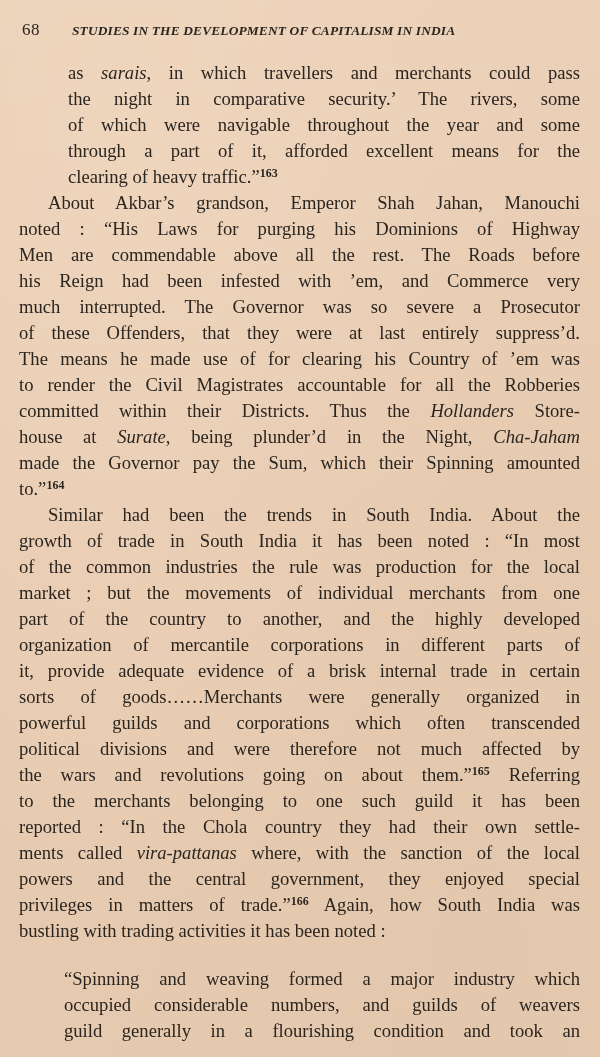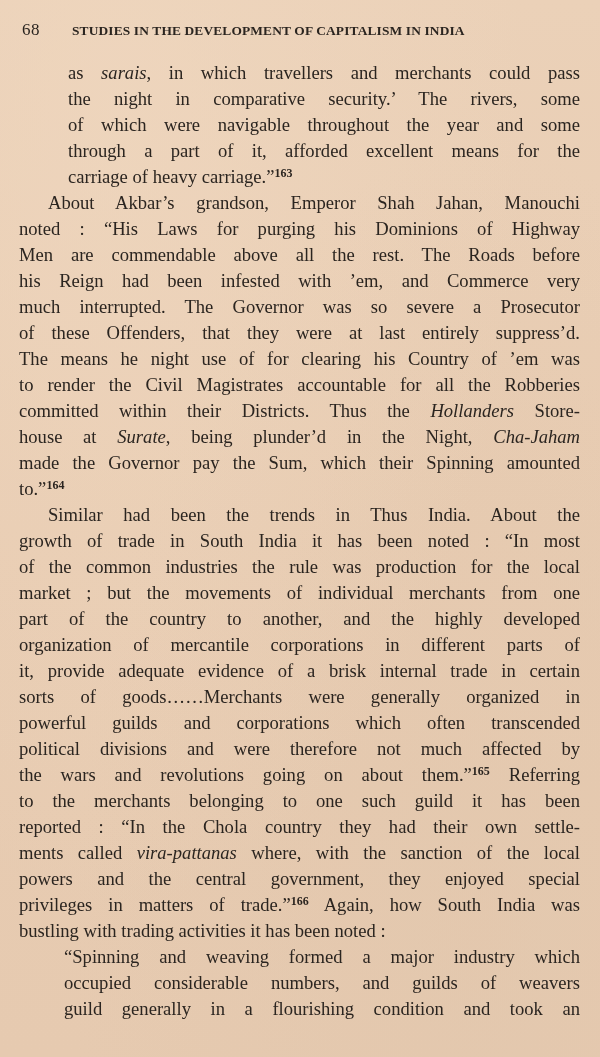--- a/index.html
+++ b/index.html
@@ -43,20 +43,21 @@
       font-size: 17px;
       letter-spacing: 0.5px;
     }
     .running-title {
       position: absolute;
       left: 50px;
       top: 1px;
       font-size: 13.4px;
       font-weight: bold;
       letter-spacing: 0.15px;
+      font-style: italic;
     }
     .line {
       position: absolute;
       height: 26px;
       font-size: 18.6px;
       line-height: 26px;
       white-space: nowrap;
       text-align: justify;
       text-align-last: justify;
     }
@@ -68,54 +69,54 @@
     .line sup {
       font-size: 12px;
       font-weight: bold;
       vertical-align: 6px;
       line-height: 0;
     }
     
     .ind-quote { left: 68px; width: 512px; }
     .ind-body  { left: 19px; width: 561px; }
     .ind-para  { left: 48px; width: 532px; }
-    .ind-block { left: 64px; width: 516px; }
+    .ind-block { left: 64px; width: 516px; margin-top: 22px; }
   </style>
 </head>
 <body>
 
 <div class="page">
 
   <div class="running-head">
     <span class="page-number">68</span>
     <span class="running-title">STUDIES IN THE DEVELOPMENT OF CAPITALISM IN INDIA</span>
   </div>
 
   <div id="text-body">
 
     <div class="line ind-quote" style="top:60px"><span>as </span><em>sarais</em><span>, in which travellers and merchants could pass</span></div>
     <div class="line ind-quote" style="top:86px"><span>the night in comparative security.’ The rivers, some</span></div>
     <div class="line ind-quote" style="top:112px"><span>of which were navigable throughout the year and some</span></div>
     <div class="line ind-quote" style="top:138px"><span>through a part of it, afforded excellent means for the</span></div>
-    <div class="line ind-quote last" style="top:164px"><span>carriage of heavy carriage.”</span><sup>163</sup></div>
+    <div class="line ind-quote last" style="top:164px"><span>clearing of heavy traffic.”</span><sup>163</sup></div>
 
     <div class="line ind-para" style="top:190px"><span>About Akbar’s grandson, Emperor Shah Jahan, Manouchi</span></div>
     <div class="line ind-body" style="top:216px"><span>noted : “His Laws for purging his Dominions of Highway</span></div>
     <div class="line ind-body" style="top:242px"><span>Men are commendable above all the rest. The Roads before</span></div>
     <div class="line ind-body" style="top:268px"><span>his Reign had been infested with ’em, and Commerce very</span></div>
     <div class="line ind-body" style="top:294px"><span>much interrupted. The Governor was so severe a Prosecutor</span></div>
     <div class="line ind-body" style="top:320px"><span>of these Offenders, that they were at last entirely suppress’d.</span></div>
-    <div class="line ind-body" style="top:346px"><span>The means he night use of for clearing his Country of ’em was</span></div>
+    <div class="line ind-body" style="top:346px"><span>The means he made use of for clearing his Country of ’em was</span></div>
     <div class="line ind-body" style="top:372px"><span>to render the Civil Magistrates accountable for all the Robberies</span></div>
     <div class="line ind-body" style="top:398px"><span>committed within their Districts. Thus the </span><em>Hollanders</em><span> Store-</span></div>
     <div class="line ind-body" style="top:424px"><span>house at </span><em>Surate</em><span>, being plunder’d in the Night, </span><em>Cha-Jaham</em></div>
     <div class="line ind-body" style="top:450px"><span>made the Governor pay the Sum, which their Spinning amounted</span></div>
     <div class="line ind-body last" style="top:476px"><span>to.”</span><sup>164</sup></div>
 
-    <div class="line ind-para" style="top:502px"><span>Similar had been the trends in Thus India. About the</span></div>
+    <div class="line ind-para" style="top:502px"><span>Similar had been the trends in South India. About the</span></div>
     <div class="line ind-body" style="top:528px"><span>growth of trade in South India it has been noted : “In most</span></div>
     <div class="line ind-body" style="top:554px"><span>of the common industries the rule was production for the local</span></div>
     <div class="line ind-body" style="top:580px"><span>market ; but the movements of individual merchants from one</span></div>
     <div class="line ind-body" style="top:606px"><span>part of the country to another, and the highly developed</span></div>
     <div class="line ind-body" style="top:632px"><span>organization of mercantile corporations in different parts of</span></div>
     <div class="line ind-body" style="top:658px"><span>it, provide adequate evidence of a brisk internal trade in certain</span></div>
     <div class="line ind-body" style="top:684px"><span>sorts of goods……Merchants were generally organized in</span></div>
     <div class="line ind-body" style="top:710px"><span>powerful guilds and corporations which often transcended</span></div>
     <div class="line ind-body" style="top:736px"><span>political divisions and were therefore not much affected by</span></div>
     <div class="line ind-body" style="top:762px"><span>the wars and revolutions going on about them.”</span><sup>165</sup><span> Referring</span></div>

